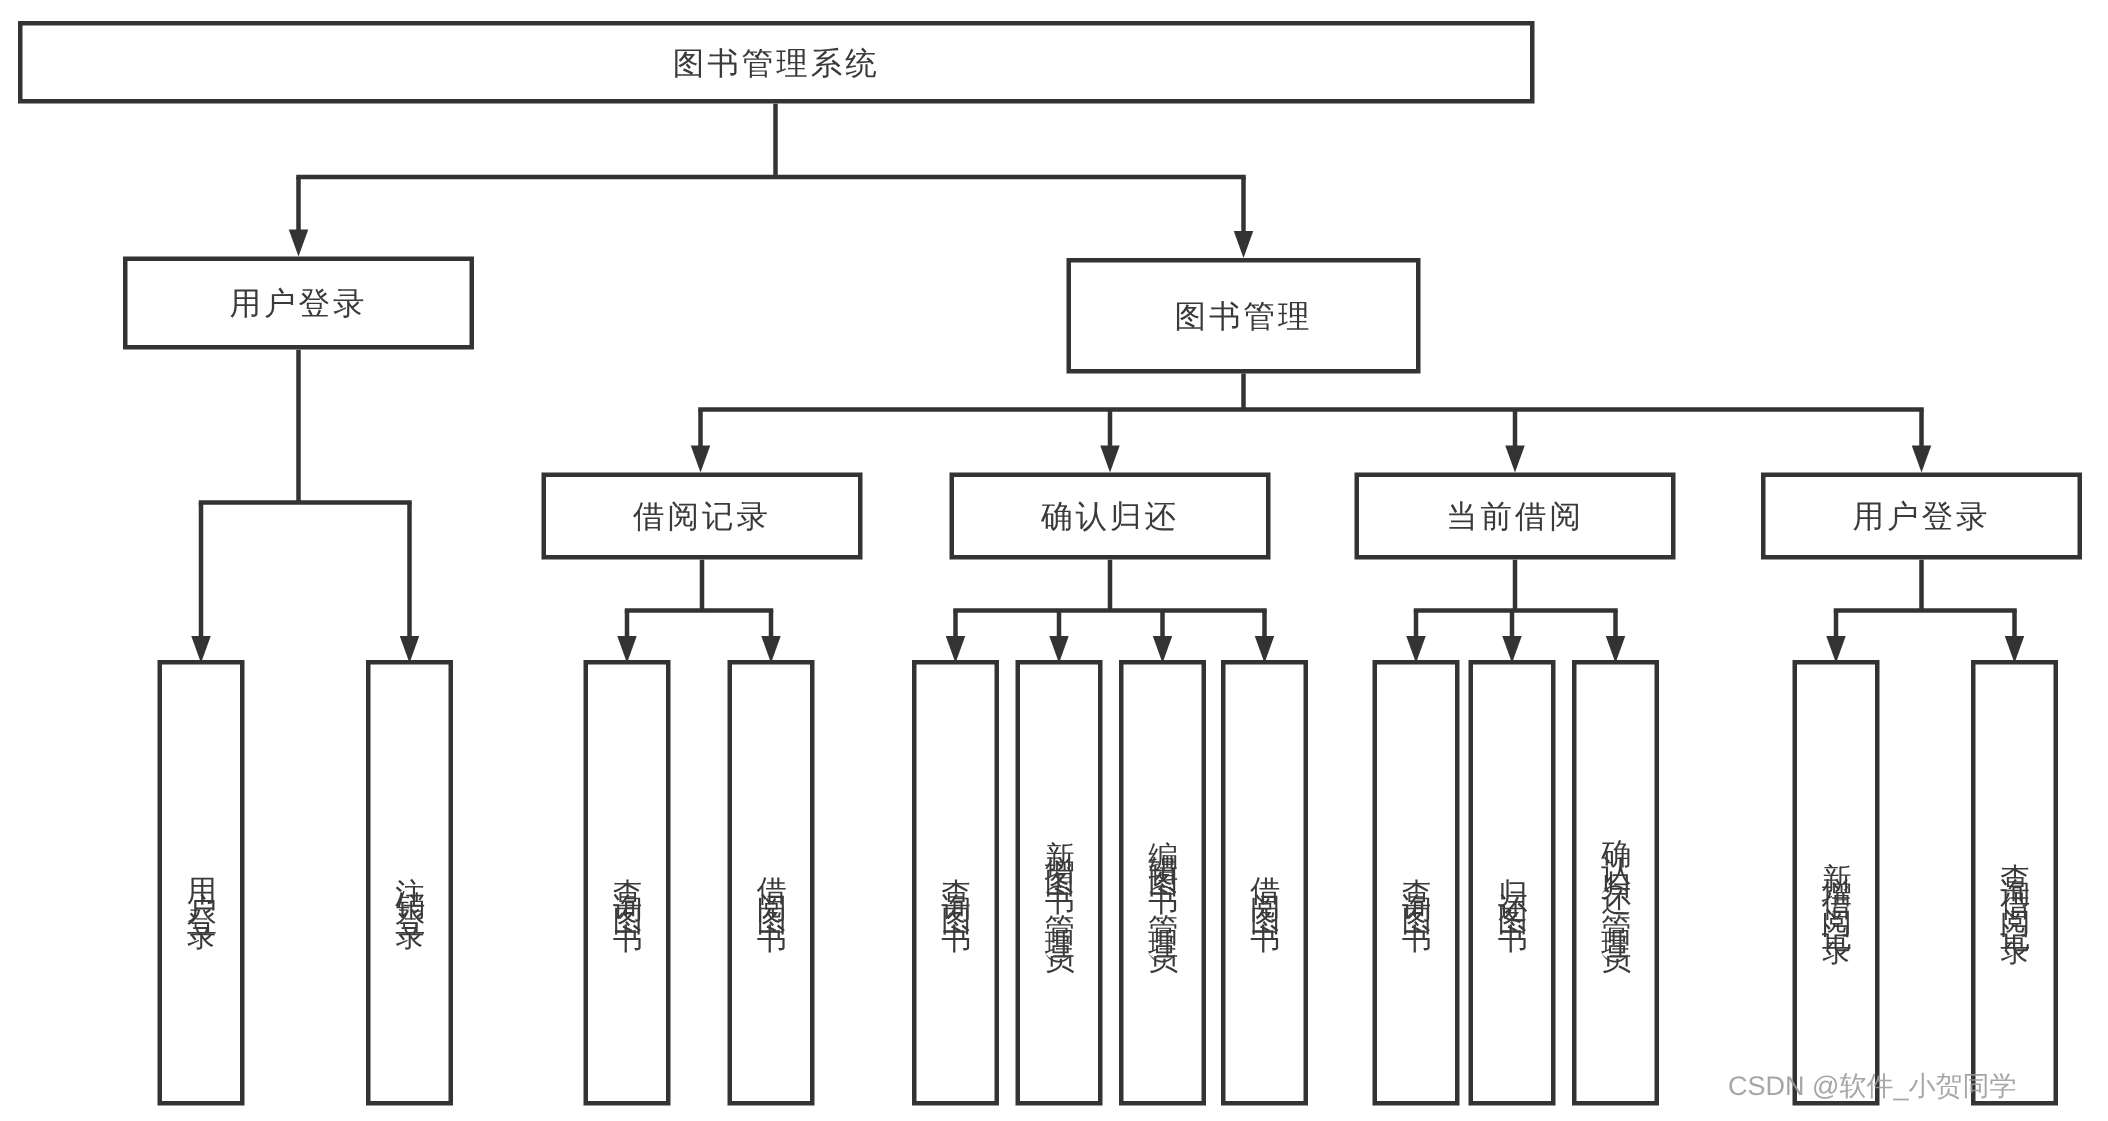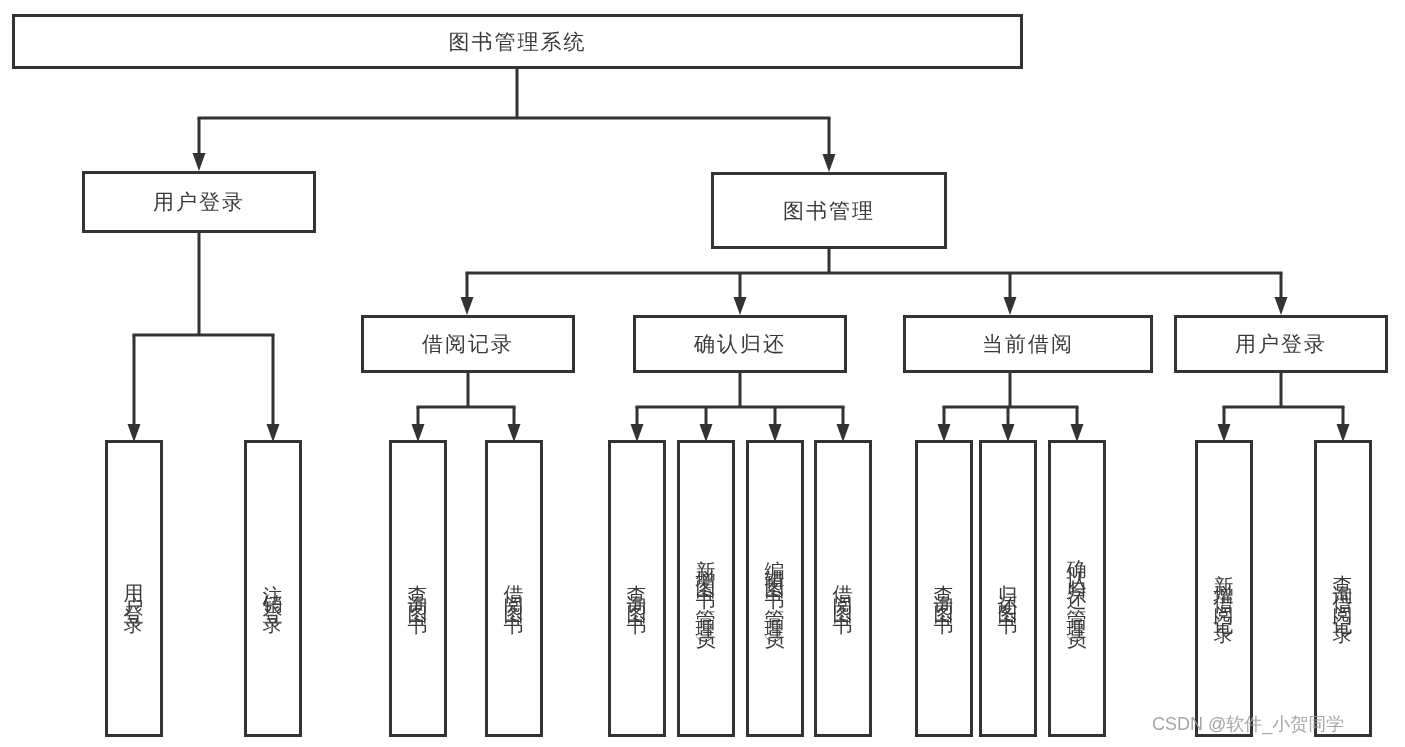--- a/index.html
+++ b/index.html
@@ -127,21 +127,21 @@
   <div class="node h-node" style="left:711px;top:172px;width:236px;height:77px;">
     <span>图书管理</span>
   </div>
 
   <div class="node h-node" style="left:361px;top:315px;width:214px;height:58px;">
     <span>借阅记录</span>
   </div>
   <div class="node h-node" style="left:633px;top:315px;width:214px;height:58px;">
     <span>确认归还</span>
   </div>
-  <div class="node h-node" style="left:903px;top:315px;width:250px;height:58px;">
+  <div class="node h-node" style="left:903px;top:315px;width:214px;height:58px;">
     <span>当前借阅</span>
   </div>
   <div class="node h-node" style="left:1174px;top:315px;width:214px;height:58px;">
     <span>用户登录</span>
   </div>
 
   <div class="node leaf" style="left:105px;">
     <span class="vtext">用户登录</span>
   </div>
   <div class="node leaf" style="left:244px;">

